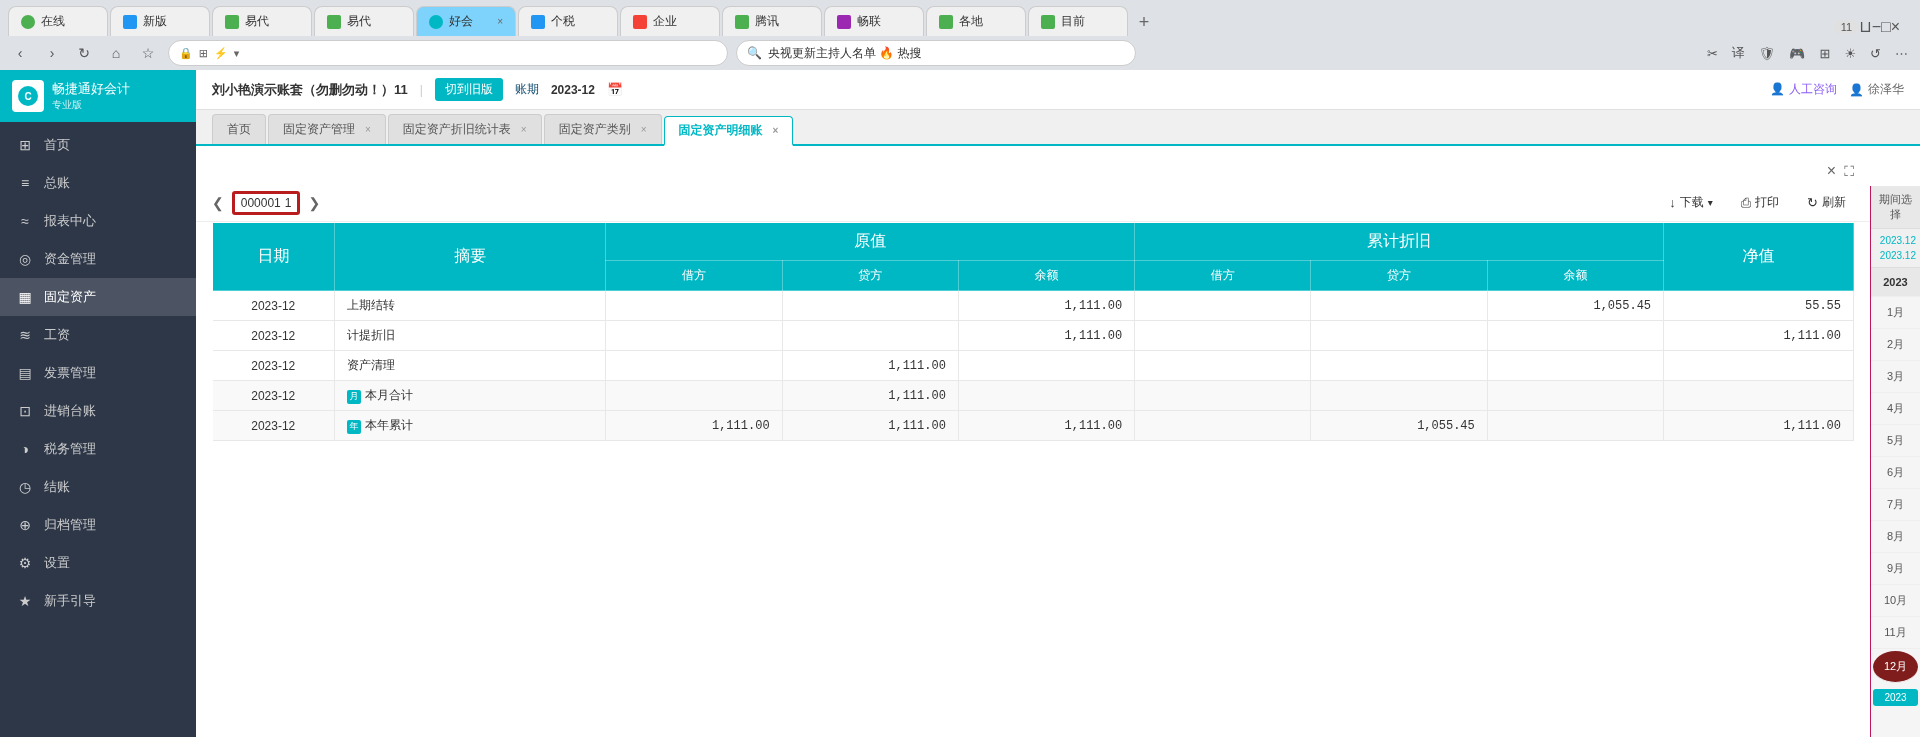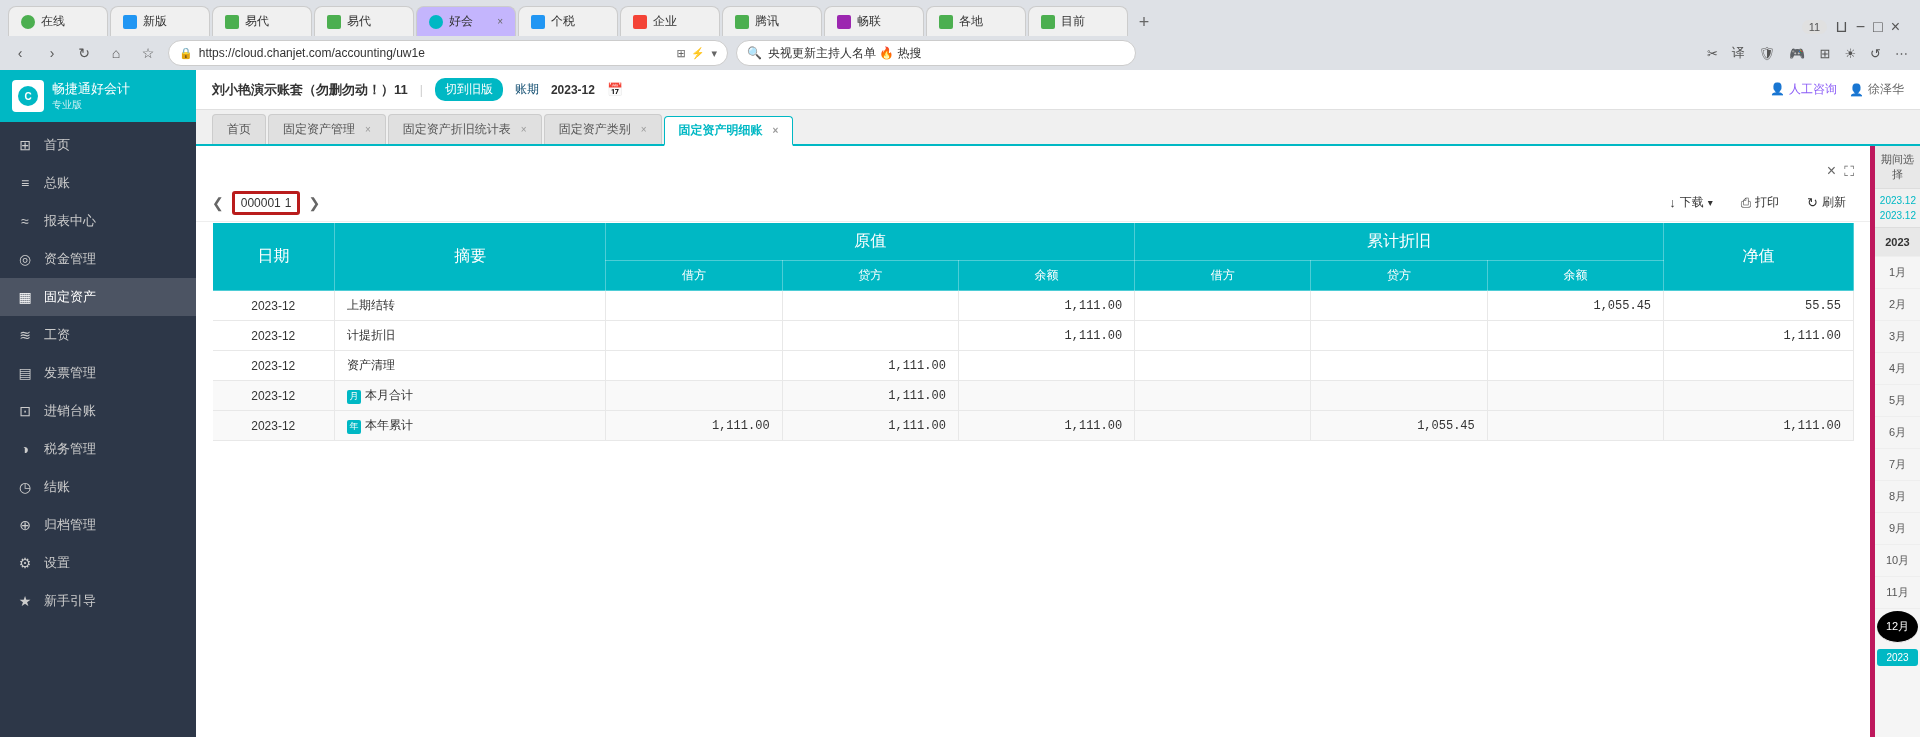--- a/index.html
+++ b/index.html
@@ -1,19 +1,19 @@
 <!DOCTYPE html>
 <html><head>
   <meta charset="utf-8">
   <style>
     * { margin: 0; padding: 0; box-sizing: border-box; }
     body { font-family: 'Microsoft YaHei', Arial, sans-serif; font-size: 12px; background: #f0f0f0; width: 1920px; height: 737px; overflow: hidden; }
     .tab-bar { display: flex; align-items: flex-end; height: 36px; background: #dee1e6; padding: 0 8px; gap: 2px; }
     .browser-tab { display: flex; align-items: center; height: 30px; padding: 0 12px; border-radius: 8px 8px 0 0; font-size: 12px; background: #f0f0f0; color: #333; gap: 6px; min-width: 100px; max-width: 160px; cursor: pointer; border: 1px solid #ccc; border-bottom: none; }
-    .browser-tab.active { background: #c4b5fd; color: #333; z-index: 1; }
+    .browser-tab.active { background: #7dd3fc; color: #333; z-index: 1; }
     .browser-tab .tab-close { margin-left: auto; color: #666; font-size: 10px; cursor: pointer; }
     .tab-new-btn { width: 28px; height: 28px; display: flex; align-items: center; justify-content: center; font-size: 18px; color: #666; cursor: pointer; }
 
     .address-bar-row { display: flex; align-items: center; height: 34px; padding: 0 8px; gap: 8px; background: #dee1e6; }
     .nav-btn { width: 24px; height: 24px; display: flex; align-items: center; justify-content: center; color: #555; cursor: pointer; font-size: 14px; }
     .address-bar { flex: 1; max-width: 560px; height: 26px; border-radius: 13px; background: #fff; border: 1px solid #ccc; display: flex; align-items: center; padding: 0 10px; gap: 6px; font-size: 12px; color: #333; }
     .address-bar .lock-icon { color: #2a9d2a; font-size: 11px; }
     .address-text { color: #333; font-size: 12px; flex: 1; }
     .search-bar { flex: 1; max-width: 400px; height: 26px; border-radius: 13px; background: #fff; border: 1px solid #ccc; display: flex; align-items: center; padding: 0 10px; gap: 6px; font-size: 12px; color: #333; }
     .browser-actions { display: flex; align-items: center; gap: 6px; margin-left: auto; }
@@ -27,21 +27,21 @@
     .sidebar-header { background: #00b8c4; padding: 10px 12px; display: flex; align-items: center; gap: 8px; }
     .sidebar-logo { width: 32px; height: 32px; background: #fff; border-radius: 4px; display: flex; align-items: center; justify-content: center; font-size: 10px; color: #00b8c4; font-weight: bold; }
     .sidebar-nav { flex: 1; overflow-y: auto; padding: 4px 0; }
     .sidebar-item { display: flex; align-items: center; gap: 10px; padding: 10px 16px; cursor: pointer; color: #ccc; font-size: 13px; transition: background 0.2s; }
     .sidebar-item.active { background: rgba(255,255,255,0.15); color: #fff; }
     .sidebar-item .icon { width: 18px; height: 18px; display: flex; align-items: center; justify-content: center; font-size: 14px; flex-shrink: 0; }
 
     
     .main-content { flex: 1; display: flex; flex-direction: column; background: #f5f5f5; overflow: hidden; }
     .top-toolbar { height: 40px; background: #fff; border-bottom: 1px solid #e0e0e0; display: flex; align-items: center; padding: 0 16px; gap: 12px; }
-    .switch-btn { font-size: 12px; color: #fff; background: #00b8c4; border: none; padding: 3px 10px; border-radius: 10px; cursor: pointer; }
+    .switch-btn { font-size: 12px; color: #fff; background: #00b8c4; border: none; padding: 3px 10px; border-radius: 3px; cursor: pointer; }
     .toolbar-right { margin-left: auto; display: flex; align-items: center; gap: 12px; }
 
     
     .page-tabs { height: 36px; background: #f0f0f0; display: flex; align-items: flex-end; padding: 0 0 0 16px; border-bottom: 2px solid #00b8c4; gap: 2px; }
     .page-tab { height: 30px; padding: 0 14px; display: flex; align-items: center; gap: 6px; font-size: 12px; color: #555; cursor: pointer; background: #e0e0e0; border-radius: 4px 4px 0 0; border: 1px solid #ccc; border-bottom: none; }
     .page-tab.active { background: #fff; color: #00b8c4; font-weight: bold; border-color: #00b8c4; border-bottom: 2px solid #fff; margin-bottom: -2px; }
     .page-tab-close { font-size: 10px; color: #999; cursor: pointer; margin-left: 4px; }
 
     
     .content-area { flex: 1; display: flex; overflow: hidden; background: #fff; }
@@ -62,27 +62,27 @@
     .table-subheader { background: #00b8c4; color: #fff; }
     .table-subheader th { padding: 6px 12px; text-align: center; font-size: 12px; font-weight: normal; border: 1px solid rgba(255,255,255,0.3); }
     .data-row td { padding: 6px 12px; border-bottom: 1px solid #e8e8e8; border-right: 1px solid #e8e8e8; font-size: 12px; color: #333; text-align: center; }
     .data-row td:nth-child(1) { text-align: center; }
     .data-row td:nth-child(2) { text-align: left; }
     .data-row td.amount { text-align: right; font-family: 'Courier New', monospace; }
     .row-tag { display: inline-flex; align-items: center; justify-content: center; width: 14px; height: 14px; background: #00b8c4; color: #fff; font-size: 9px; border-radius: 2px; margin-right: 4px; }
     .summary-row td { background: #f9f9f9; font-size: 12px; }
 
     
-    .period-panel { width: 50px; background: #f5f5f5; border-left: 5px solid #be185d; display: flex; flex-direction: column; overflow-y: auto; }
+    .period-panel { width: 50px; background: #f5f5f5; border-left: 1px solid #be185d; display: flex; flex-direction: column; overflow-y: auto; margin-top: 40px; }
     .period-panel-title { background: #e8e8e8; padding: 6px 4px; text-align: center; font-size: 11px; color: #555; writing-mode: horizontal-tb; border-bottom: 1px solid #ddd; }
     .period-selected-dates { background: #f0f0f0; padding: 4px; border-bottom: 1px solid #ddd; }
     .period-date { font-size: 10px; color: #00b8c4; text-align: right; padding: 2px 0; cursor: pointer; }
     .period-months { display: flex; flex-direction: column; }
     .period-month { padding: 8px 4px; text-align: center; font-size: 11px; color: #555; cursor: pointer; border-bottom: 1px solid #eee; }
-    .period-month.active { background: #000000; color: #fff; border-radius: 50%; margin: 2px; }
+    .period-month.active { background: #7f1d1d; color: #fff; border-radius: 50%; margin: 2px; }
 
     .table-wrapper { padding: 0 16px; }
     .ce-btn { cursor: pointer; color: #666; font-size: 13px; }
   </style>
 </head>
 <body>
 
 <div style="position:relative; width:1920px;">
 
   <div class="tab-bar">
@@ -126,38 +126,37 @@
     </div>
     <div class="browser-tab">
       <span style="width:14px;height:14px;background:#4caf50;border-radius:2px;display:inline-block;flex-shrink:0;"></span>
       <span>各地</span>
     </div>
     <div class="browser-tab">
       <span style="width:14px;height:14px;background:#4caf50;border-radius:2px;display:inline-block;flex-shrink:0;"></span>
       <span>目前</span>
     </div>
     <div class="tab-new-btn">+</div>
-    <div style="margin-left:auto;display:flex;align-items:center;gap:8px;padding-right:12px;">
+    <div style="margin-left:auto;display:flex;align-items:center;gap:0;padding-right:12px;">
       <span style="background:#e0e0e0;border-radius:10px;padding:1px 7px;font-size:11px;color:#555;">11</span>
       <span style="font-size:16px;color:#555;cursor:pointer;">⊔</span>
       <span style="font-size:16px;color:#555;cursor:pointer;">−</span>
       <span style="font-size:16px;color:#555;cursor:pointer;">□</span>
       <span style="font-size:16px;color:#555;cursor:pointer;">×</span>
     </div>
   </div>
 
   <div class="address-bar-row">
     <div class="nav-btn">‹</div>
     <div class="nav-btn">›</div>
     <div class="nav-btn">↻</div>
     <div class="nav-btn">⌂</div>
     <div class="nav-btn">☆</div>
     <div class="address-bar">
       <span class="lock-icon">🔒</span>
-      <span class="address-text">https://cloud.chanjet.com/accounting/uw1e</span>
       <span style="color:#666;font-size:11px;">⊞</span>
       <span style="color:#f90;font-size:11px;">⚡</span>
       <span style="color:#666;font-size:11px;">▾</span>
     </div>
     <div class="search-bar">
       <span style="color:#666;font-size:12px;">🔍</span>
       <span>央视更新主持人名单 🔥 热搜</span>
     </div>
     <div class="browser-actions">
       <span class="browser-action-btn">✂</span>

